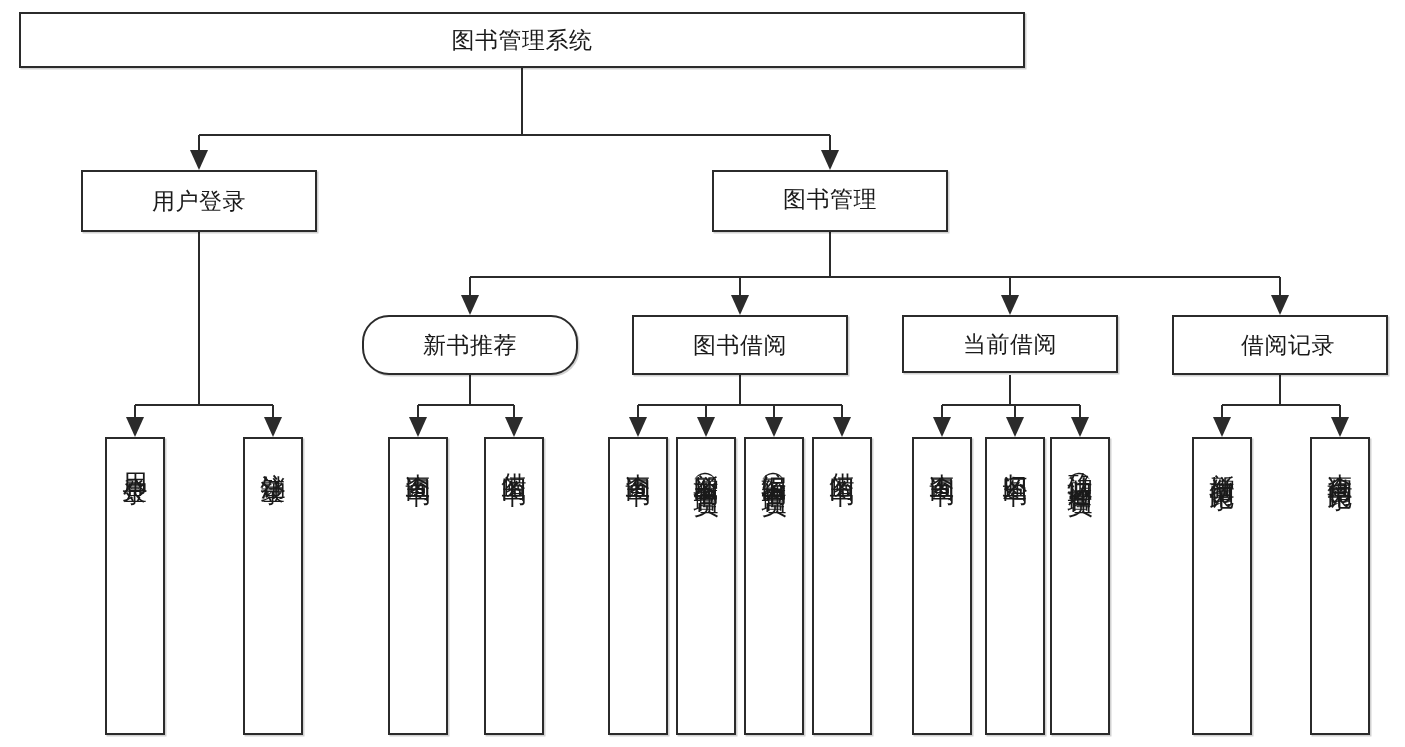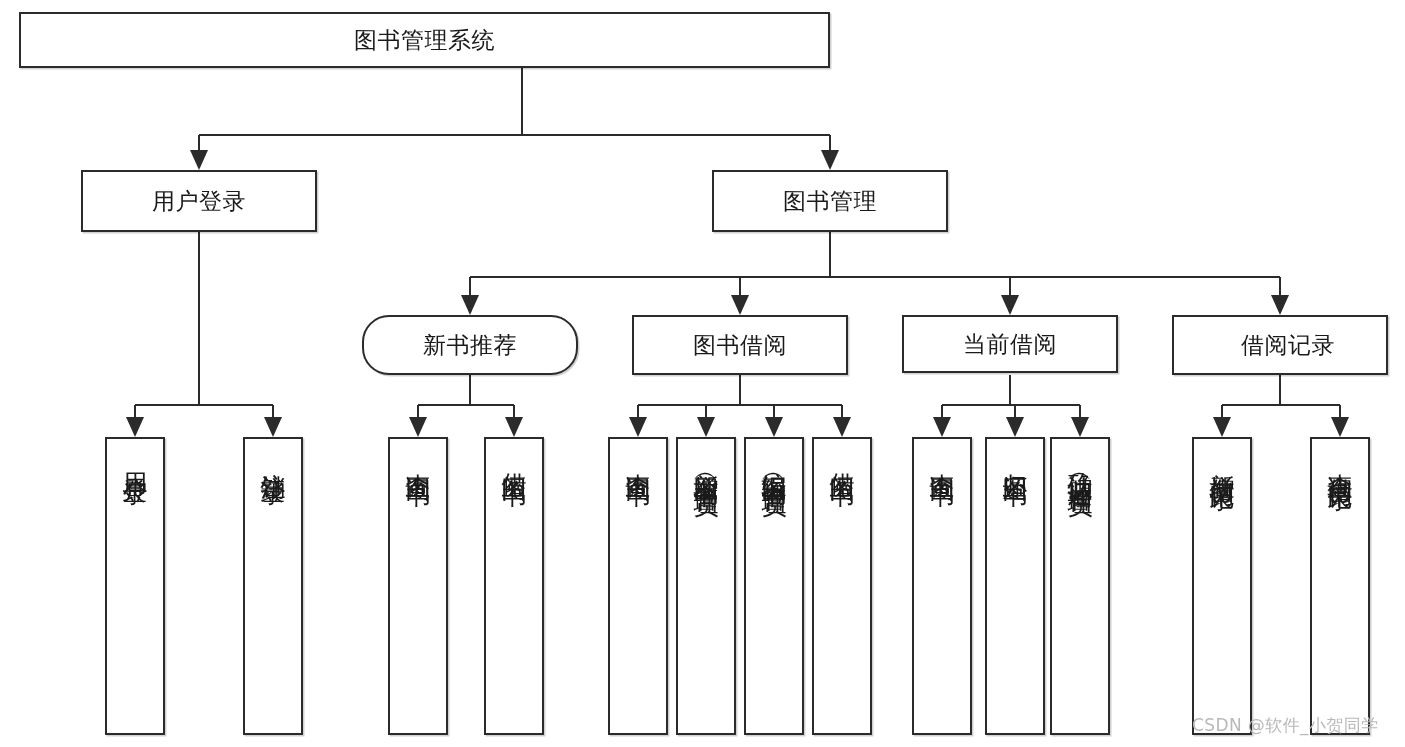--- a/index.html
+++ b/index.html
@@ -126,27 +126,27 @@
         <line x1="1280" y1="375" x2="1280" y2="405" stroke="#2b2b2b" stroke-width="2.5" shape-rendering="crispEdges"></line>
         <line x1="1222" y1="405" x2="1340" y2="405" stroke="#2b2b2b" stroke-width="2.5" shape-rendering="crispEdges"></line>
         <line x1="1222" y1="405" x2="1222" y2="419" stroke="#2b2b2b" stroke-width="2.5" shape-rendering="crispEdges"></line>
         <polygon points="1213,417 1231,417 1222,437" fill="#2b2b2b"></polygon>
         <line x1="1340" y1="405" x2="1340" y2="419" stroke="#2b2b2b" stroke-width="2.5" shape-rendering="crispEdges"></line>
         <polygon points="1331,417 1349,417 1340,437" fill="#2b2b2b"></polygon>
       </g>
   </svg>
 
   <div id="nodes">
-      <div class="node-box horiz" style="left: 19px; top: 12px; width: 811px; height: 56px;">
+      <div class="node-box horiz" style="left: 19px; top: 12px; width: 1006px; height: 56px;">
         <div class="node-label">图书管理系统</div>
       </div>
       <div class="node-box horiz" style="left: 81px; top: 170px; width: 236px; height: 62px;">
         <div class="node-label">用户登录</div>
       </div>
-      <div class="node-box horiz" style="left: 712px; top: 170px; width: 236px; height: 62px;">
+      <div class="node-box horiz" style="left: 712px; top: 170px; width: 236px; height: 62px; font-family: Liberation Mono, monospace;">
         <div class="node-label">图书管理</div>
       </div>
       <div class="node-box horiz" style="left: 362px; top: 315px; width: 216px; height: 60px; border-radius: 27px;">
         <div class="node-label">新书推荐</div>
       </div>
       <div class="node-box horiz" style="left: 632px; top: 315px; width: 216px; height: 60px;">
         <div class="node-label">图书借阅</div>
       </div>
       <div class="node-box horiz" style="left: 902px; top: 315px; width: 216px; height: 58px;">
         <div class="node-label">当前借阅</div>
@@ -188,14 +188,13 @@
         <div class="node-label">确认归还（管理员）</div>
       </div>
       <div class="node-box vert" style="left: 1192px; top: 437px; width: 60px; height: 298px;">
         <div class="node-label">新增借阅记录</div>
       </div>
       <div class="node-box vert" style="left: 1310px; top: 437px; width: 60px; height: 298px;">
         <div class="node-label">查询借阅记录</div>
       </div>
     </div>
 
-  <div class="watermark">CSDN @软件_小贺同学</div>
 </div>
 
 </body></html>

